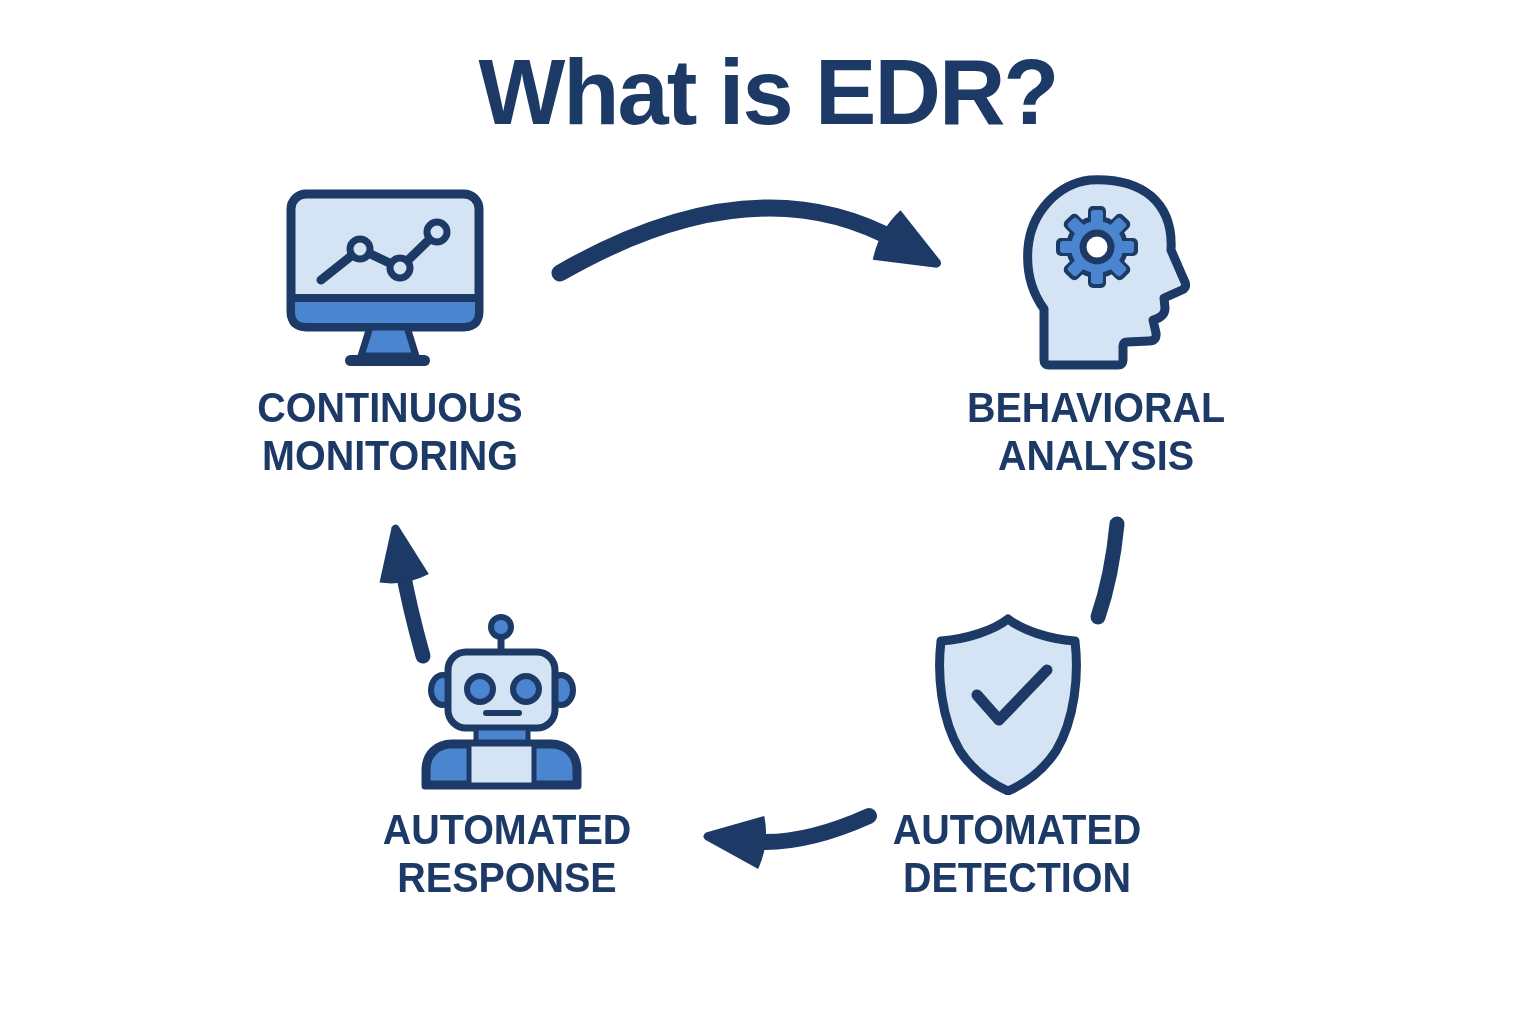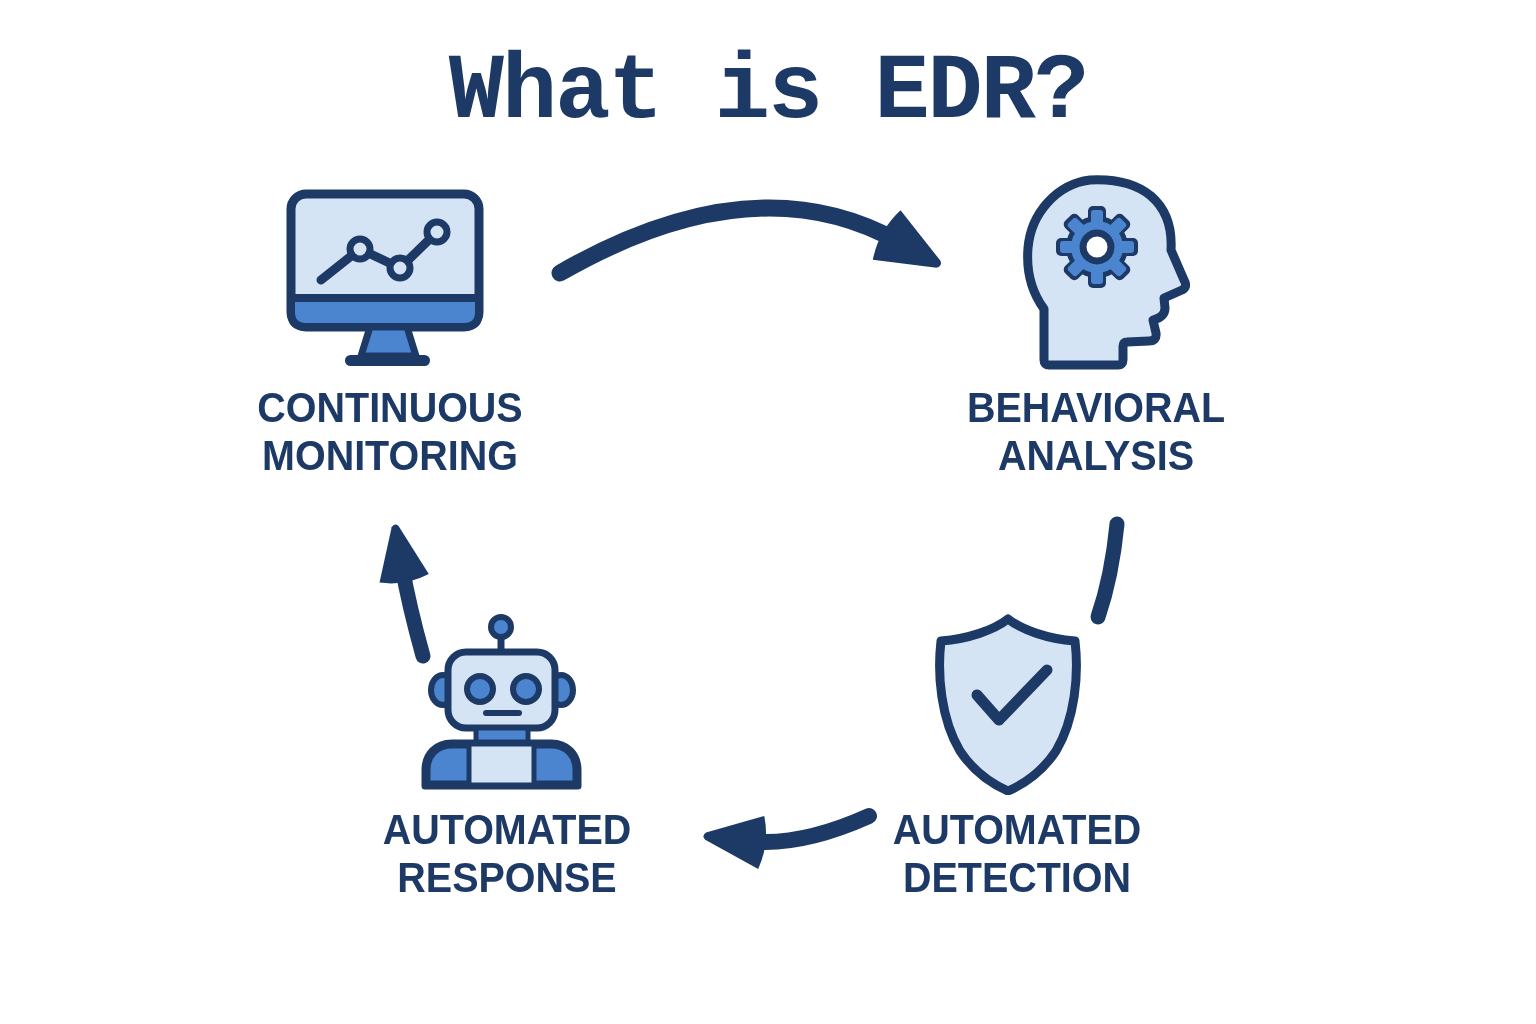--- a/index.html
+++ b/index.html
@@ -14,21 +14,20 @@
     background:var(--bg);
     font-family:"Liberation Sans", sans-serif;
     overflow:hidden;
   }
   .canvas{position:relative;width:1536px;height:1024px;}
   .title{
     position:absolute;left:0;top:40px;width:1536px;
     text-align:center;
     font-size:92px;font-weight:700;letter-spacing:-2px;
     color:var(--navy);
-    font-family:Liberation Mono, monospace;
   }
   .node-label{
     position:absolute;
     width:440px;
     text-align:center;
     font-size:42px;line-height:48px;font-weight:700;
     letter-spacing:0px;
     color:var(--navy);
     transform:scaleX(0.94);
     transform-origin:center top;

